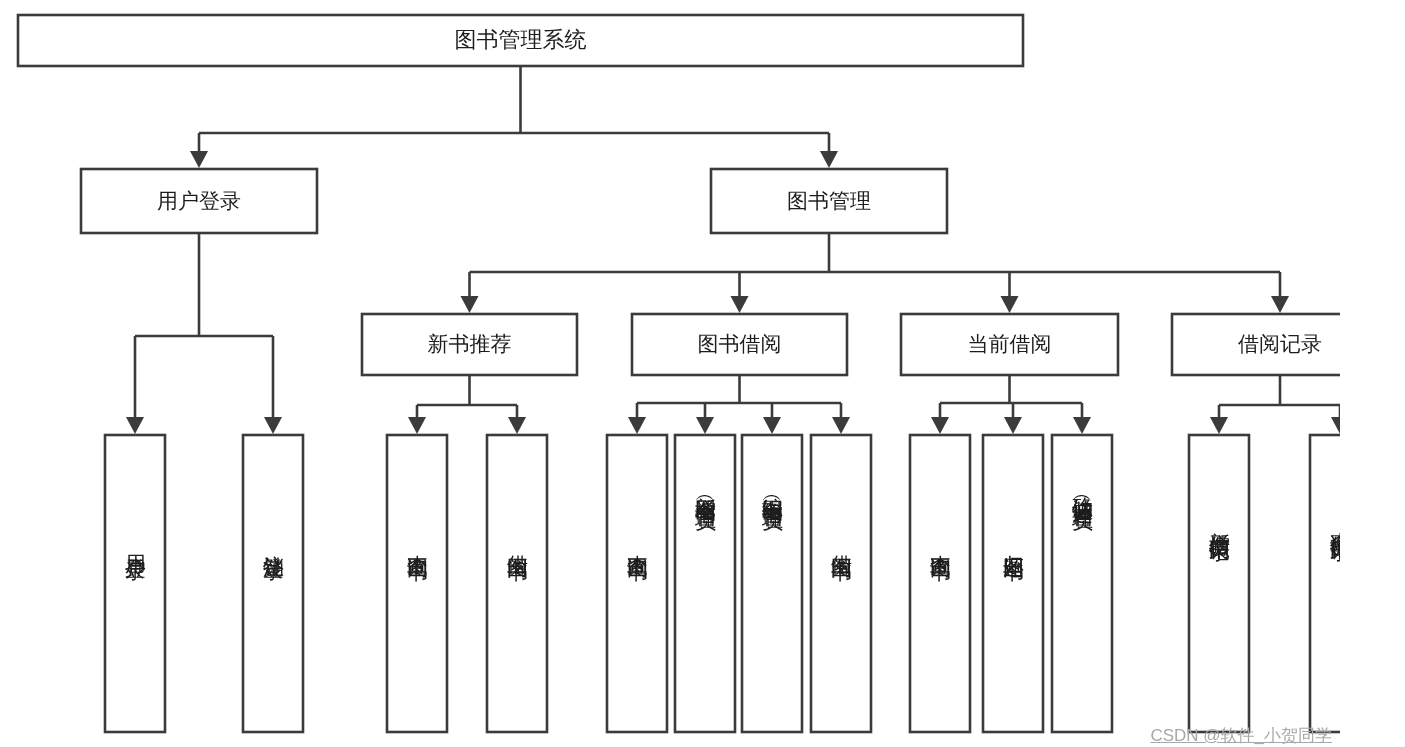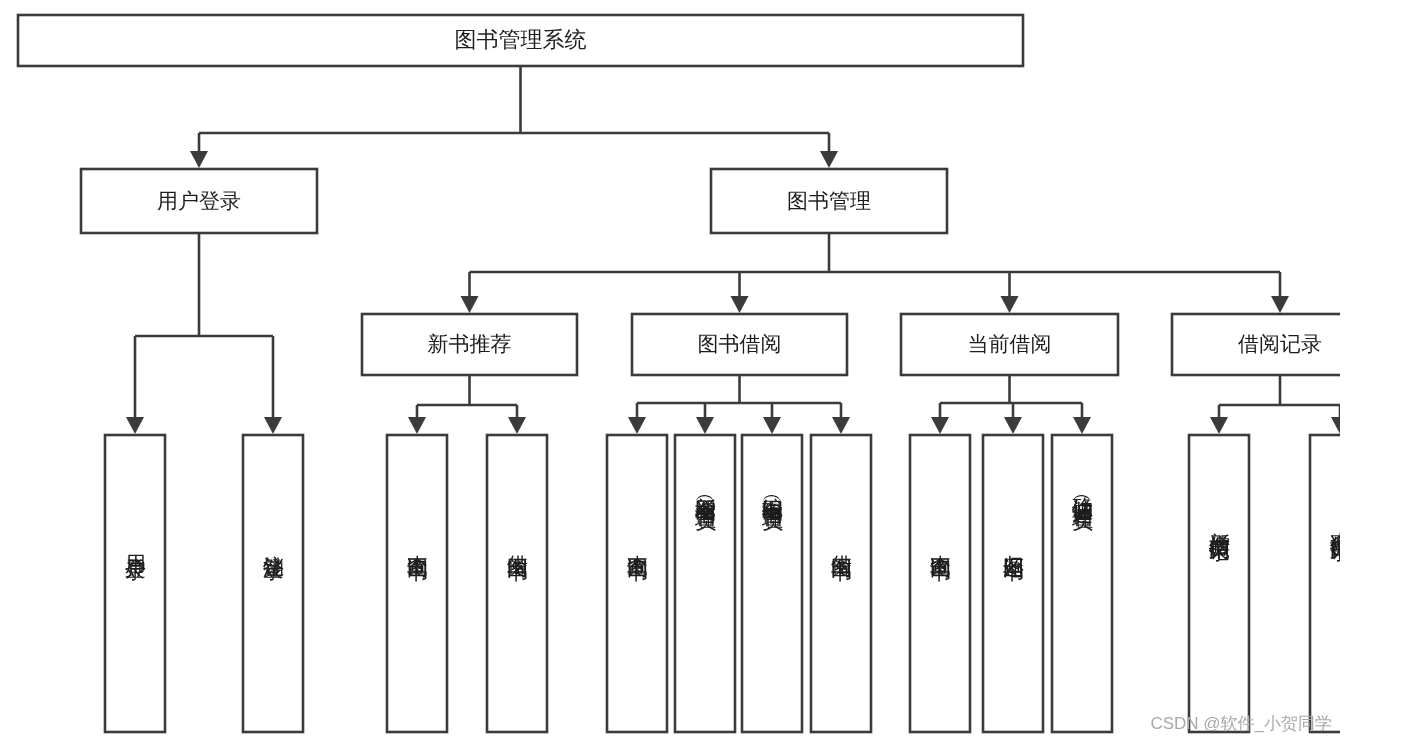--- a/index.html
+++ b/index.html
@@ -65,25 +65,26 @@
     font-family: "Liberation Sans", "DejaVu Sans", sans-serif;
     font-size: 21px;
     line-height: 1.18;
     color: #1d1d1d;
     letter-spacing: 2px;
     white-space: nowrap;
   }
   .watermark {
     position: absolute;
     right: 8px;
-    bottom: 12px;
+    bottom: 0;
     font-family: "Liberation Sans", "DejaVu Sans", sans-serif;
     font-size: 17px;
     color: #a8a8a8;
     white-space: nowrap;
+    text-decoration: underline;
   }
 </style>
 </head>
 <body>
 
 <div id="diagram-root">
 
   <svg class="diagram-canvas" viewBox="0 0 1405 747">
     <g id="connector-layer">
         <path d="M 520.5 66 L 520.5 133" class="connector"></path>

